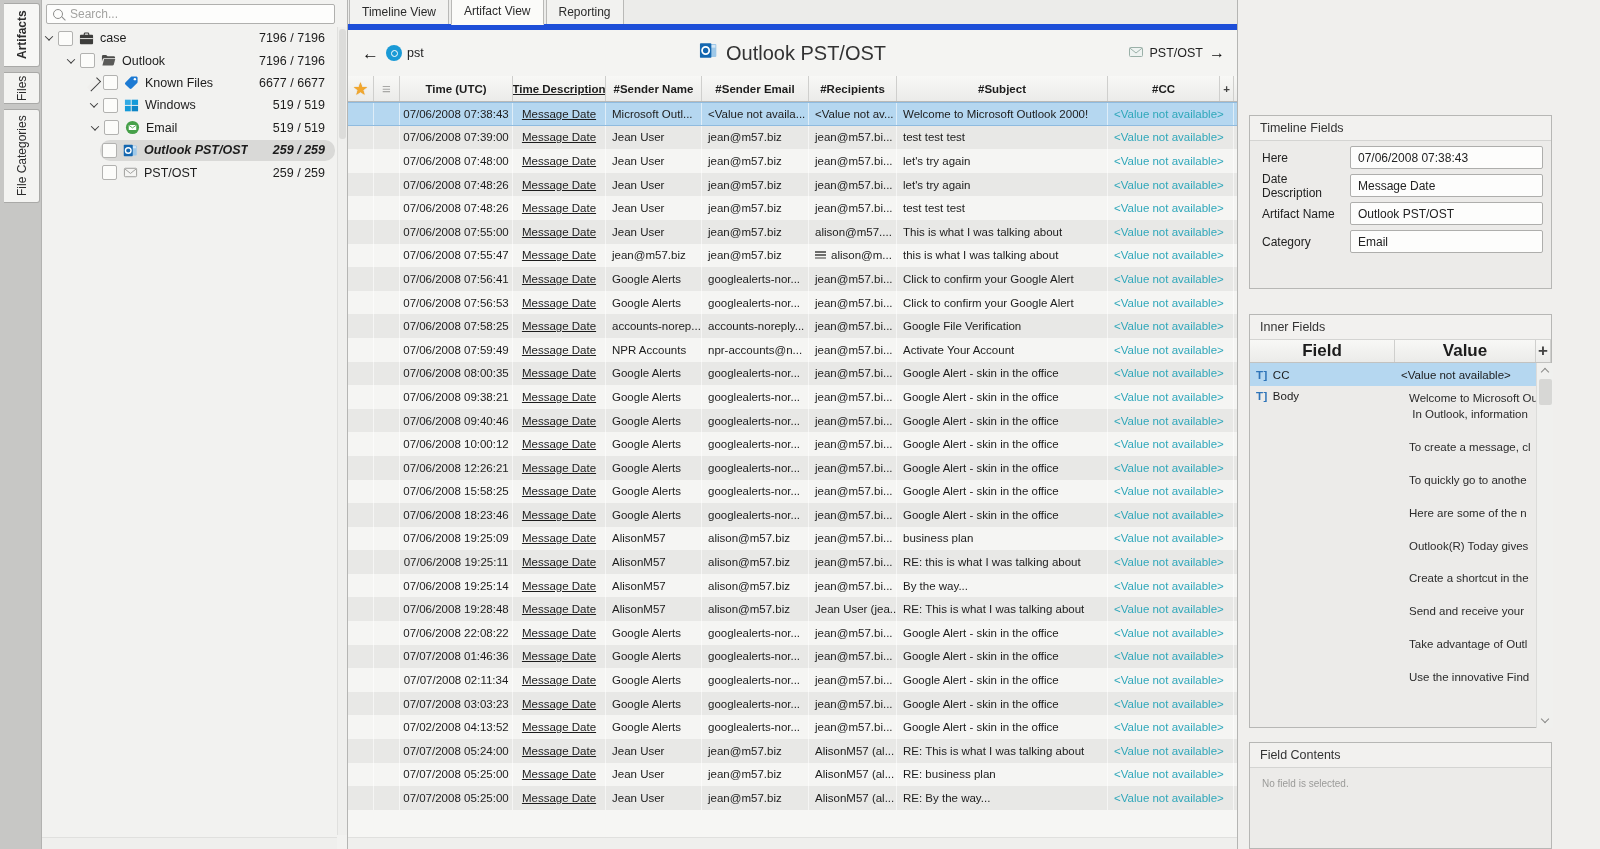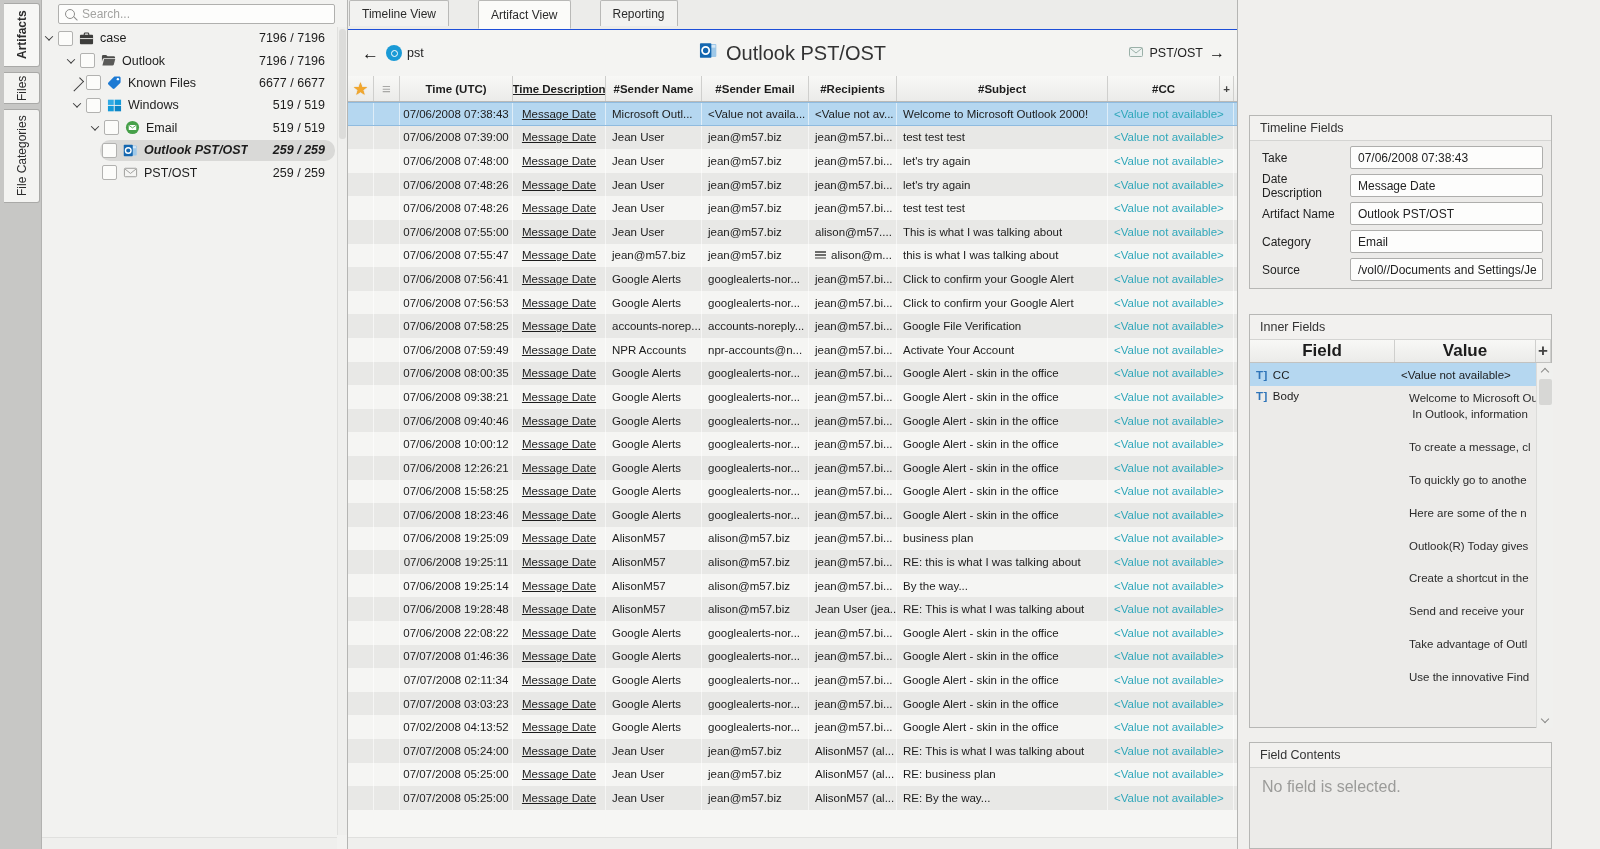--- a/index.html
+++ b/index.html
@@ -9,47 +9,47 @@
   
   .vstrip { width:42px; height:100%; background:#c7c7c5; position:relative; flex:0 0 42px; border-right:1px solid #b2b2b0; }
   .vtab { position:absolute; left:4px; width:36px; background:#f3f3f1; border:1px solid #a9a9a7; border-right:none;
           border-radius:3px 0 0 3px; display:flex; align-items:center; justify-content:center;
           writing-mode:vertical-rl; transform:rotate(180deg); font-size:12px; color:#2b2b2b; cursor:pointer; }
   .vtab.active { font-weight:bold; background:#f7f7f5; }
   .vtab1 { top:3px; height:64px; } .vtab2 { top:72px; height:32px; } .vtab3 { top:109px; height:94px; }
 
   
   .sidebar { width:306px; flex:0 0 306px; background:#f2f2f0; border-right:1px solid #b5b5b3; position:relative; }
-  .searchbox { position:absolute; left:16px; top:4px; right:12px; height:20px; background:#fdfdfc; border:1px solid #b0b0ae;
+  .searchbox { position:absolute; left:4px; top:4px; right:12px; height:20px; background:#fdfdfc; border:1px solid #b0b0ae;
                border-radius:2px; display:flex; align-items:center; padding:0 6px; }
   .searchbox input { border:none; outline:none; background:transparent; font-size:12px; color:#333; width:100%; font-family:inherit; }
   .searchbox input::placeholder { color:#a3a3a1; }
   .mag { width:10px; height:10px; border:1.4px solid #8e8e8c; border-radius:50%; position:relative; margin-right:7px; flex:0 0 10px; }
   .mag::after { content:""; position:absolute; width:5px; height:1.4px; background:#8e8e8c; transform:rotate(45deg); left:7px; top:8px; }
   .tree { position:absolute; top:27px; left:0; right:12px; }
   .trow { height:22.4px; display:flex; align-items:center; font-size:12.5px; cursor:default; }
   .trow .pill { display:flex; align-items:center; width:100%; height:21px; border-radius:10px; padding-right:10px; }
   .trow.sel .pill { background:#d9d9d7; }
   .trow.sel .tlabel, .trow.sel .tcount { font-weight:bold; font-style:italic; }
   .exp { width:14px; height:14px; flex:0 0 14px; display:flex; align-items:center; justify-content:center; cursor:pointer; }
   .chev { width:6px; height:6px; border-right:1.6px solid #3c3c3c; border-bottom:1.6px solid #3c3c3c; }
   .chev.down { transform:rotate(45deg) translate(-1px,-1px); }
   .chev.right { transform:rotate(-45deg) translate(-1px,1px); }
   .cbx { width:15px; height:15px; background:#fcfcfa; border:1px solid #b2b2b0; border-radius:2px; margin:0 5px 0 2px; flex:0 0 15px; cursor:pointer; }
   .ticon { width:16px; height:16px; flex:0 0 16px; margin-right:6px; display:flex; align-items:center; justify-content:center; }
   .tlabel { white-space:nowrap; overflow:hidden; }
   .tcount { margin-left:auto; white-space:nowrap; }
-  .p0{padding-left:0;} .p1{padding-left:22px;} .p2{padding-left:28px;} .p3{padding-left:46px;} .p4{padding-left:58px;}
+  .p0{padding-left:0;} .p1{padding-left:22px;} .p2{padding-left:45px;} .p3{padding-left:46px;} .p4{padding-left:58px;}
   .sb-scroll { position:absolute; right:0; top:27px; bottom:14px; width:10px; background:#efefed; border-left:1px solid #e0e0de; }
   .sb-thumb { position:absolute; top:2px; left:1px; width:7px; height:110px; background:#dcdcda; border-radius:3px; }
   .sb-hscroll { position:absolute; left:0; right:10px; bottom:0; height:12px; background:#efefed; border-top:1px solid #e0e0de; }
 
   
   .main { width:890px; flex:0 0 890px; display:flex; flex-direction:column; background:#f6f6f4; border-right:1px solid #b5b5b3; }
-  .tabbar { height:30px; background:#ececea; border-bottom:1px solid #1d4ed8; display:flex; align-items:flex-start; padding-left:1px; flex:0 0 30px;gap:27px; }
+  .tabbar { height:30px; background:#ececea; border-bottom:6px solid #1d4ed8; display:flex; align-items:flex-end; padding-left:1px; flex:0 0 30px; }
   .mtab { height:26px; margin-right:2px; padding:0 12px; display:flex; align-items:center; font-size:12px; color:#2b2b2b;
           background:#f2f2f0; border:1px solid #b9b9b7; border-bottom:none; border-radius:2px 2px 0 0; cursor:pointer; }
   .mtab.active { background:#fbfbf9; font-weight:normal; height:29px; margin-bottom:-1px; border-bottom:1px solid #fbfbf9; }
   .band { height:46px; flex:0 0 46px; background:#f4f4f2; display:flex; align-items:center; position:relative; }
   .crumbs { display:flex; align-items:center; padding-left:14px; gap:7px; }
   .backarrow { font-size:17px; font-weight:bold; color:#111; cursor:pointer; line-height:1; }
   .crumb { display:flex; align-items:center; gap:5px; font-size:12.5px; color:#222; cursor:pointer; }
   .pstdot { width:16px; height:16px; border-radius:50%; background:#1a9ad6; position:relative; }
   .pstdot::after { content:""; position:absolute; left:4.5px; top:4.5px; width:5px; height:5px; border:1.6px solid #fff; border-radius:50%; }
   .bigtitle { position:absolute; left:0; right:0; text-align:center; font-size:20px; color:#333; display:flex; align-items:center; justify-content:center; gap:8px; pointer-events:none; }
@@ -100,21 +100,21 @@
   .ifc-f { width:145px; flex:0 0 145px; padding:4px 6px 0 6px; display:flex; align-items:flex-start; gap:5px; }
   .ifc-v { width:141px; flex:0 0 141px; padding:4px 0 0 6px; overflow:hidden; white-space:nowrap; }
   .ifrow.cc-row { height:23px; align-items:center; }
   .ifrow.cc-row .ifc-f, .ifrow.cc-row .ifc-v { padding-top:0; align-items:center; display:flex; }
   .Ticon { color:#2e74b8; font-weight:bold; font-size:11.5px; letter-spacing:0.5px; }
   .bodyval { white-space:pre; font-size:11.5px; line-height:16.4px; padding-left:14px; color:#2b2b2b; }
   .vscroll { width:17px; flex:0 0 17px; background:#f0f0ee; border-left:1px solid #dcdcda; position:relative; cursor:pointer; }
   .vs-up, .vs-down { position:absolute; left:5px; width:6px; height:6px; border-right:1.4px solid #8a8a88; border-bottom:1.4px solid #8a8a88; }
   .vs-up { top:6px; transform:rotate(-135deg); } .vs-down { bottom:6px; transform:rotate(45deg); }
   .vs-thumb { position:absolute; left:2px; top:16px; width:13px; height:26px; background:#d7d7d5; border-radius:2px; }
-  .fc-empty { padding:10px 12px; font-size:16px; color:#9b9b99; }
+  .fc-empty { padding:10px 12px; font-size:10px; color:#9b9b99; }
   .envelope { display:inline-block; }
 </style>
 </head>
 <body>
 
 <div class="vstrip">
   <div class="vtab vtab1 active">
       <span>Artifacts</span>
     </div>
   <div class="vtab vtab2">
@@ -742,38 +742,34 @@
   <div class="filler">
     <div class="h-scroll"></div>
   </div>
 </div>
 
 <div class="right">
 
   <div class="gbox box-timeline">
     <div class="gtitle">Timeline Fields</div>
     <div class="frow">
-      <span class="flabel">Take</span>
+      <span class="flabel">Here</span>
       <span class="fval">07/06/2008 07:38:43</span>
     </div>
     <div class="frow">
       <span class="flabel">Date Description</span>
       <span class="fval">Message Date</span>
     </div>
     <div class="frow">
       <span class="flabel">Artifact Name</span>
       <span class="fval">Outlook PST/OST</span>
     </div>
     <div class="frow">
       <span class="flabel">Category</span>
       <span class="fval">Email</span>
-    </div>
-    <div class="frow">
-      <span class="flabel">Source</span>
-      <span class="fval">/vol0//Documents and Settings/Je</span>
     </div>
   </div>
 
   <div class="gbox box-inner">
     <div class="gtitle">Inner Fields</div>
     <div class="ifhead">
       <div class="ifh if-f">Field</div>
       <div class="ifh if-v">Value</div>
       <div class="ifh if-p">+</div>
     </div>

